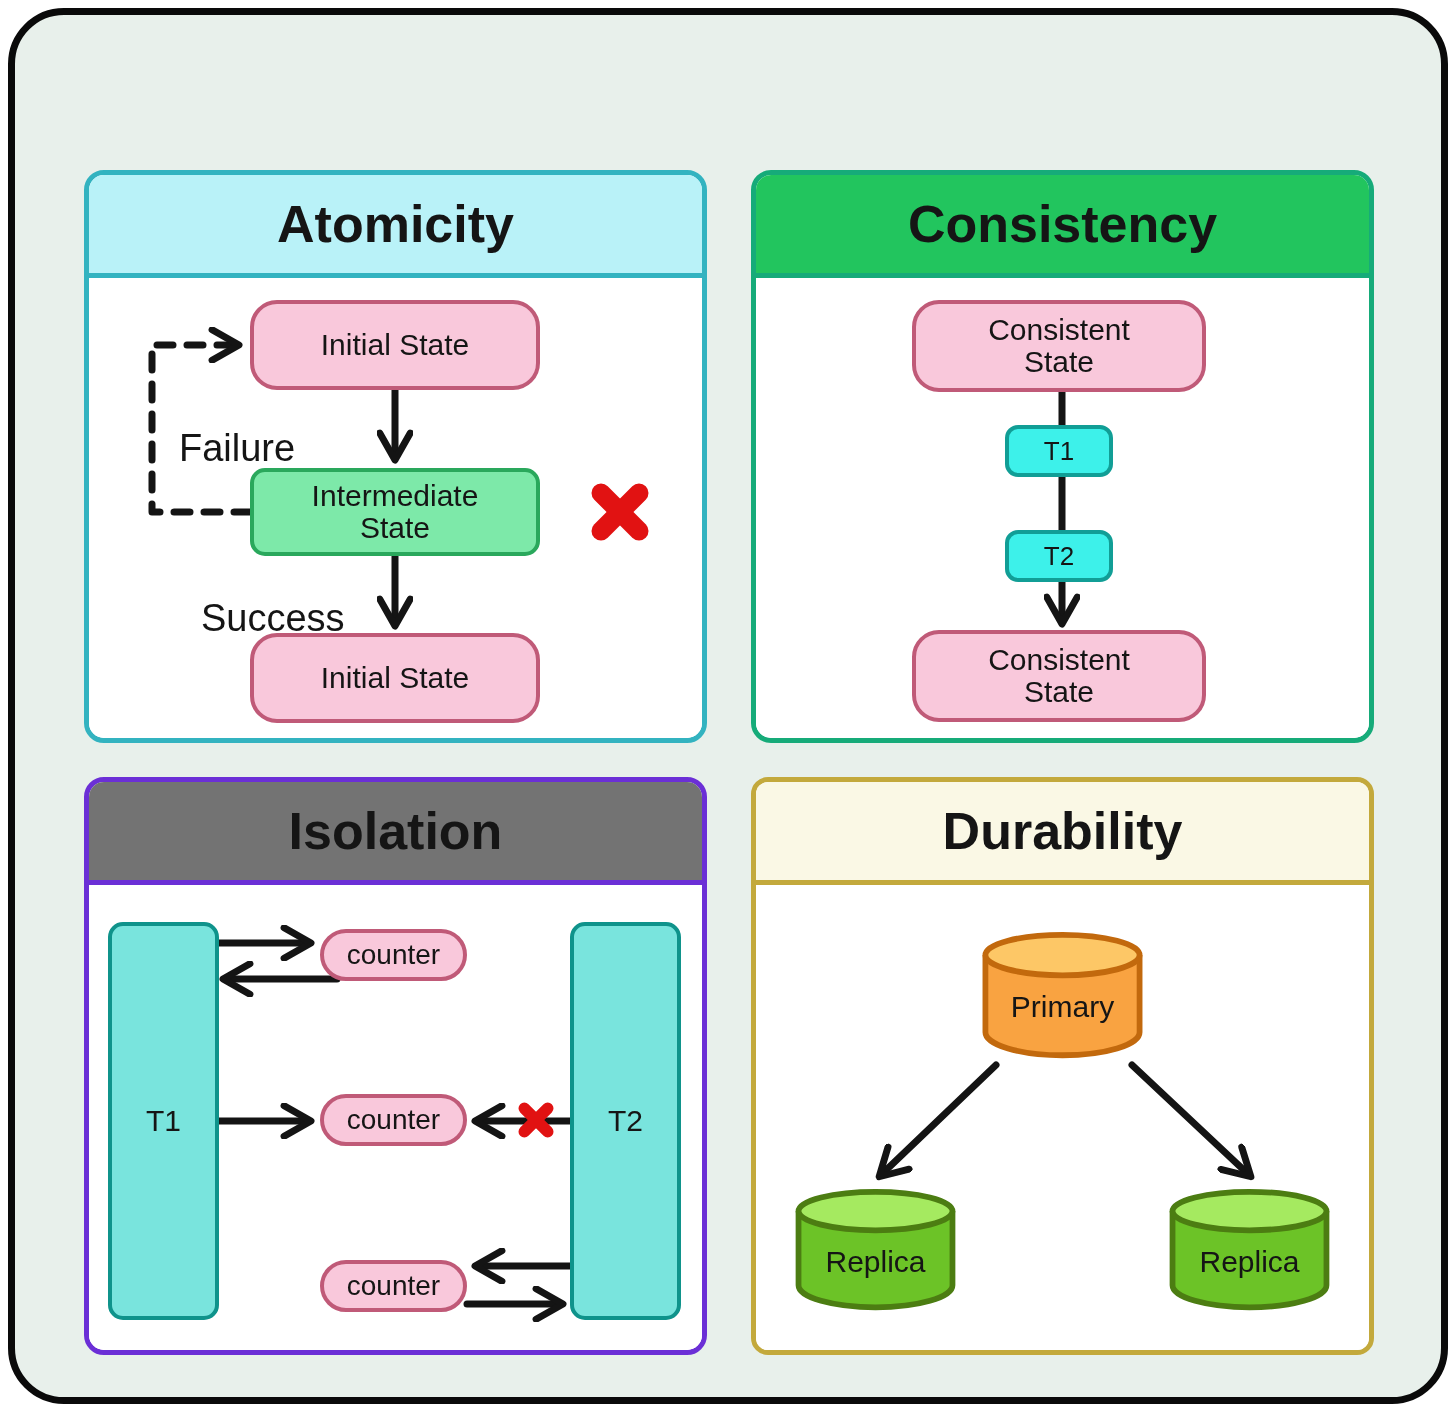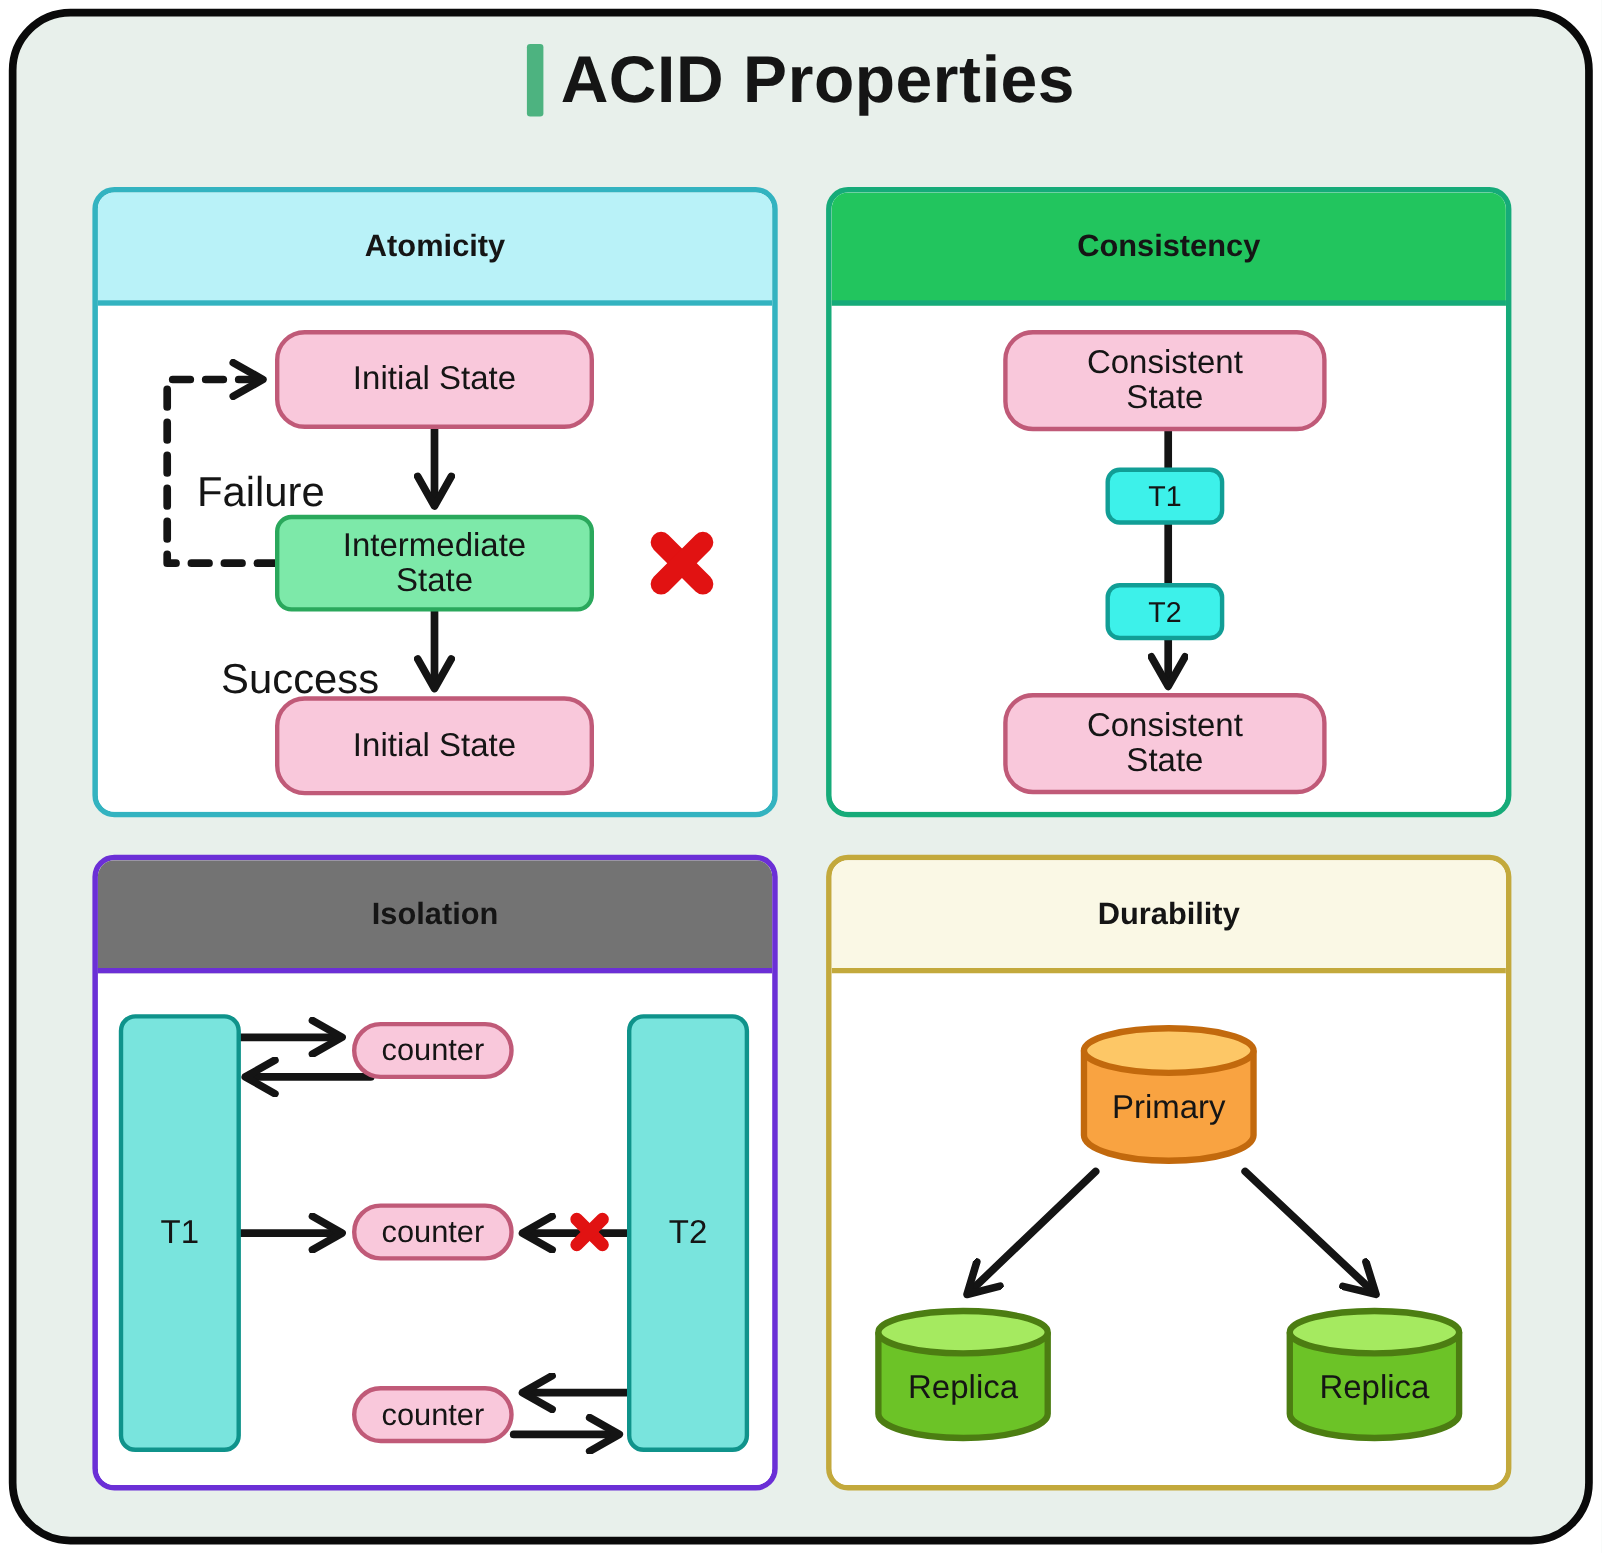--- a/index.html
+++ b/index.html
@@ -5,30 +5,30 @@
   * { margin:0; padding:0; box-sizing:border-box; }
   body { background:#ffffff; font-family:"Liberation Sans", sans-serif; color:#151515; }
   .frame { position:relative; width:1456px; height:1412px; background:#ffffff; overflow:hidden; }
   .canvas { position:absolute; inset:8px; background:#e8f0eb; border:7px solid #0a0a0a; border-radius:56px; }
 
   .title-row { position:absolute; top:38px; left:0; width:100%; display:flex; align-items:center; justify-content:center; gap:16px; }
   .title-bar { width:15px; height:66px; background:#4db380; border-radius:3px; }
   .title-text { font-size:60px; font-weight:700; letter-spacing:0.5px; }
 
   .panel { position:absolute; background:#ffffff; border-style:solid; border-width:5px; border-radius:20px; display:flex; flex-direction:column; overflow:hidden; }
-  .panel-header { height:103px; flex:0 0 103px; display:flex; align-items:center; justify-content:center; font-size:28px; font-weight:700; border-bottom-style:solid; border-bottom-width:5px; }
+  .panel-header { height:103px; flex:0 0 103px; display:flex; align-items:center; justify-content:center; font-size:52px; font-weight:700; border-bottom-style:solid; border-bottom-width:5px; }
   .panel-body { position:relative; flex:1; background:#ffffff; }
 
   #panel-atomicity   { left:84px;  top:170px; width:623px; height:573px; border-color:#33b3c0; }
   #panel-atomicity .panel-header { background:#b9f2f8; border-bottom-color:#33b3c0; }
   #panel-consistency { left:751px; top:170px; width:623px; height:573px; border-color:#16ab79; }
   #panel-consistency .panel-header { background:#22c55e; border-bottom-color:#16ab79; }
   #panel-isolation   { left:84px;  top:777px; width:623px; height:578px; border-color:#6b2fd6; }
   #panel-isolation .panel-header { background:#737373; border-bottom-color:#6b2fd6; }
-  #panel-durability  { left:751px; top:777px; width:623px; height:578px; border-color:#c3a93c; }
+  #panel-durability  { left:751px; top:777px; width:623px; height:578px; border-color:#c3a93c;border-radius:17px; }
   #panel-durability .panel-header { background:#faf8e5; border-bottom-color:#c3a93c; }
 
   .node { position:absolute; display:flex; align-items:center; justify-content:center; text-align:center; font-size:30px; line-height:1.08; }
   .pink-node  { background:#f9c8db; border:4px solid #c05a78; border-radius:27px; }
   .green-node { background:#7de9a9; border:4px solid #2aa85c; border-radius:15px; }
   .cyan-node  { background:#3df1ea; border:4px solid #119e96; border-radius:13px; font-size:26px; }
   .bar-node   { background:#79e4dd; border:4px solid #0f938b; border-radius:15px; }
   .wrap-narrow { display:inline-block; max-width:195px; }
 
   .float-label { position:absolute; font-size:38px; text-align:right;margin-top:16px; }
@@ -39,24 +39,20 @@
   .cyl { position:absolute; }
   .cyl svg { position:absolute; inset:0; }
   .cyl-label { position:absolute; left:0; width:100%; text-align:center; font-size:30px; }
 </style>
 </head>
 <body>
 
 <div class="frame">
   <div class="canvas"></div>
 
-  <div class="title-row">
-    <div class="title-bar"></div>
-    <div class="title-text">ACID Properties</div>
-  </div>
 
   <div class="panel" id="panel-atomicity">
     <div class="panel-header">Atomicity</div>
     <div class="panel-body">
       <svg class="layer-svg" viewBox="0 0 613 460">
         <defs>
           <marker id="ahA" viewBox="0 0 10 10" refX="7.5" refY="5" markerWidth="5.2" markerHeight="5.2" orient="auto">
             <path d="M1.2,0.8 L8.6,5 L1.2,9.2" fill="none" stroke="#141414" stroke-width="1.9" stroke-linecap="round" stroke-linejoin="round"></path>
           </marker>
         </defs>

